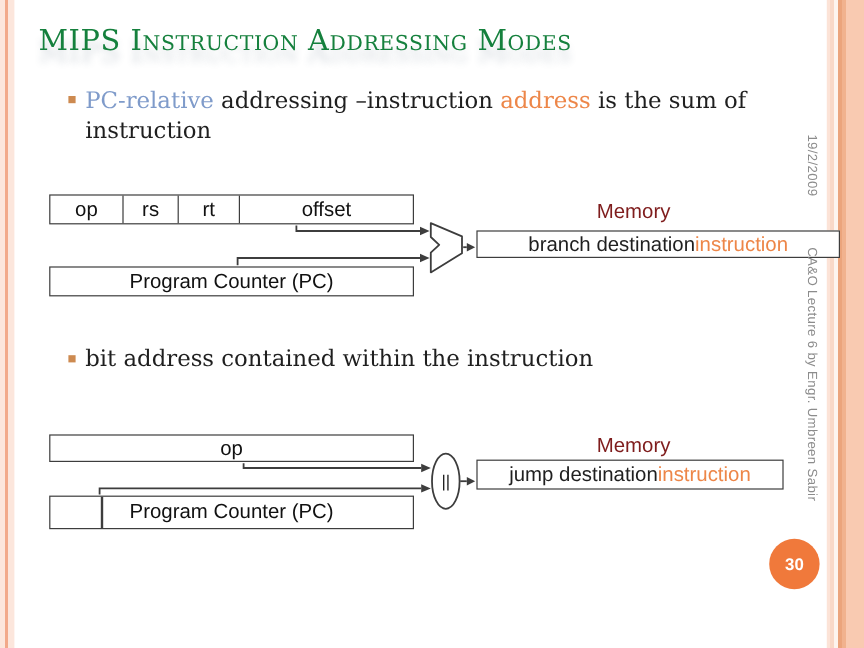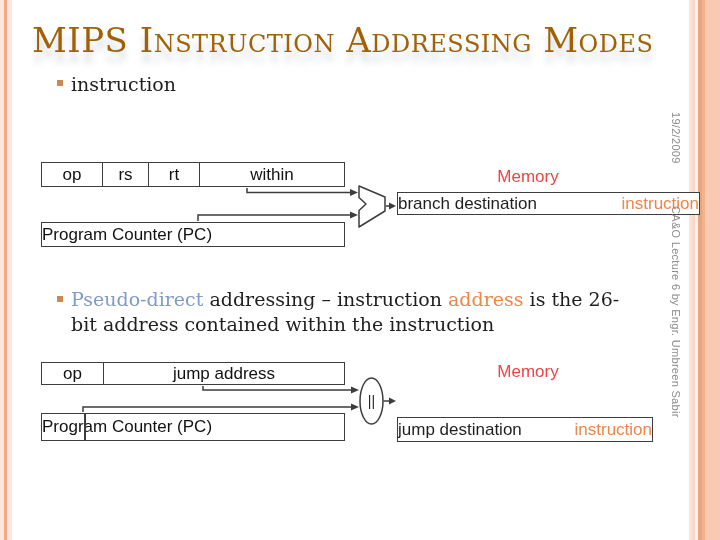--- a/index.html
+++ b/index.html
@@ -8,53 +8,53 @@
 
   
   .border-left{position:absolute;left:0;top:0;width:12px;height:540px;
     background:linear-gradient(90deg,#fce6dc 0 4px,#f2a98a 4px 7px,#fce6dc 7px 12px);}
   .border-right{position:absolute;left:689px;top:0;width:31px;height:540px;
     background:linear-gradient(90deg,#fce3d7 0 3px,#f9d8c7 3px 6px,#fdf4ee 6px 9px,
                #eba47c 9px 13px,#f1b28e 13px 16px,#f9cab1 16px 31px);}
 
   .title{position:absolute;left:32px;top:20px;margin:0;white-space:nowrap;
          font-family:"DejaVu Serif","Liberation Serif",serif;
-         font-variant:small-caps;font-weight:normal;font-size:34px;letter-spacing:.5px;
-         color:#a16207;text-shadow:0 10px 6px rgba(70,90,115,.22);}
+         font-variant:small-caps;font-weight:normal;font-size:24px;letter-spacing:.5px;
+         color:#15803d;text-shadow:0 10px 6px rgba(70,90,115,.22);}
 
   .bullet-sq{position:absolute;width:6px;height:6px;background:#cd8a50;}
   .sq1{left:57px;top:80px;}
   .sq2{left:57px;top:296px;}
 
   .bullet-text{position:absolute;left:71px;
     font-family:"DejaVu Serif","Liberation Serif",serif;font-size:19px;line-height:25px;
     color:#1f1f1f;white-space:nowrap;}
   .bt1{top:72px;}
   .bt2{top:287px;}
   .c-body{color:#1f1f1f;}
   .c-blue{color:#7f9bca;}
   .c-orange{color:#ed8648;}
 
   
   .dbox{position:absolute;background:#fff;border:1.5px solid #3d3d3d;box-sizing:border-box;
-        display:flex;align-items:center;justify-content:space-between;
+        display:flex;align-items:center;justify-content:center;
         font-size:17px;color:#111;z-index:2;}
   .fields{justify-content:center;padding:0;}
   .field{height:100%;display:flex;align-items:center;justify-content:center;box-sizing:border-box;}
   .field+.field{border-left:1.5px solid #3d3d3d;}
 
   .i1{left:41px;top:162px;width:304px;height:25px;}
   .p1{left:41px;top:222px;width:304px;height:25px;}
   .m1{left:397px;top:192px;width:303px;height:23px;}
   .i2{left:41px;top:362px;width:304px;height:23px;}
   .p2{left:41px;top:413px;width:304px;height:28px;}
-  .m2{left:397px;top:383px;width:256px;height:25px;margin-top:34px;}
+  .m2{left:397px;top:383px;width:256px;height:25px;}
   .pc-divider{position:absolute;left:42px;top:0;width:1.5px;height:100%;background:#3d3d3d;}
 
-  .mem-label{position:absolute;width:140px;text-align:center;font-size:17px;color:#ef4444;}
+  .mem-label{position:absolute;width:140px;text-align:center;font-size:17px;color:#7f1d1d;}
   .ml1{left:458px;top:167px;}
   .ml2{left:458px;top:362px;}
 
   .wires{position:absolute;left:0;top:0;z-index:3;pointer-events:none;}
 
   .sidebar-text{position:absolute;left:670px;writing-mode:vertical-rl;
     font-size:11px;color:#8c8c8c;letter-spacing:.3px;z-index:10;white-space:nowrap;}
   .sb-date{top:112px;}
   .sb-credit{top:206px;}
 
@@ -67,45 +67,44 @@
 
 <div class="slide">
 
   <div class="border-left"></div>
   <div class="border-right"></div>
 
   <h1 class="title">MIPS Instruction Addressing Modes</h1>
 
   <span class="bullet-sq sq1"></span>
   <div class="bullet-text bt1">
+      <div><span class="c-blue">PC-relative </span><span class="c-body">addressing –instruction </span><span class="c-orange">address</span><span class="c-body"> is the sum of</span></div>
       <div><span class="c-body">instruction</span></div>
     </div>
 
   <span class="bullet-sq sq2"></span>
   <div class="bullet-text bt2">
-      <div><span class="c-blue">Pseudo-direct </span><span class="c-body">addressing – instruction </span><span class="c-orange">address</span><span class="c-body"> is the 26-</span></div>
       <div><span class="c-body">bit address contained within the instruction</span></div>
     </div>
 
   <div class="dbox fields i1">
     <div class="field" style="width:60px">op</div>
     <div class="field" style="width:46px">rs</div>
     <div class="field" style="width:51px">rt</div>
-    <div class="field" style="flex:1">within</div>
+    <div class="field" style="flex:1">offset</div>
   </div>
   <div class="dbox p1">Program Counter (PC)</div>
   <div class="mem-label ml1">Memory</div>
   <div class="dbox m1">
       <span class="c-body">branch destination </span>
       <span class="c-orange">instruction</span>
     </div>
 
   <div class="dbox fields i2">
     <div class="field" style="width:61px">op</div>
-    <div class="field" style="flex:1">jump address</div>
   </div>
   <div class="dbox p2">
     <span class="pc-divider"></span>
     <span>Program Counter (PC)</span>
   </div>
   <div class="mem-label ml2">Memory</div>
   <div class="dbox m2">
       <span class="c-body">jump destination </span>
       <span class="c-orange">instruction</span>
     </div>
@@ -134,14 +133,15 @@
       <polygon points="389,397.5 396,401 389,404.5"></polygon>
     </g>
     <polygon fill="#ffffff" stroke="#3d3d3d" stroke-width="1.5" stroke-linejoin="round" points="359,186 385,197 385,211 359,227 359,210.5 366,204 359,197.5"></polygon>
     <ellipse cx="371.5" cy="401" rx="11.5" ry="23" fill="#ffffff" stroke="#3d3d3d" stroke-width="1.5"></ellipse>
     <text x="371.5" y="406" text-anchor="middle" font-size="14" font-family="Liberation Sans, sans-serif" fill="#222">||</text>
   </svg>
 
   <div class="sidebar-text sb-date">19/2/2009</div>
   <div class="sidebar-text sb-credit">CA&amp;O Lecture 6 by Engr. Umbreen Sabir</div>
 
+  <div class="page-circle">30</div>
 
 </div>
 
 </body></html>

